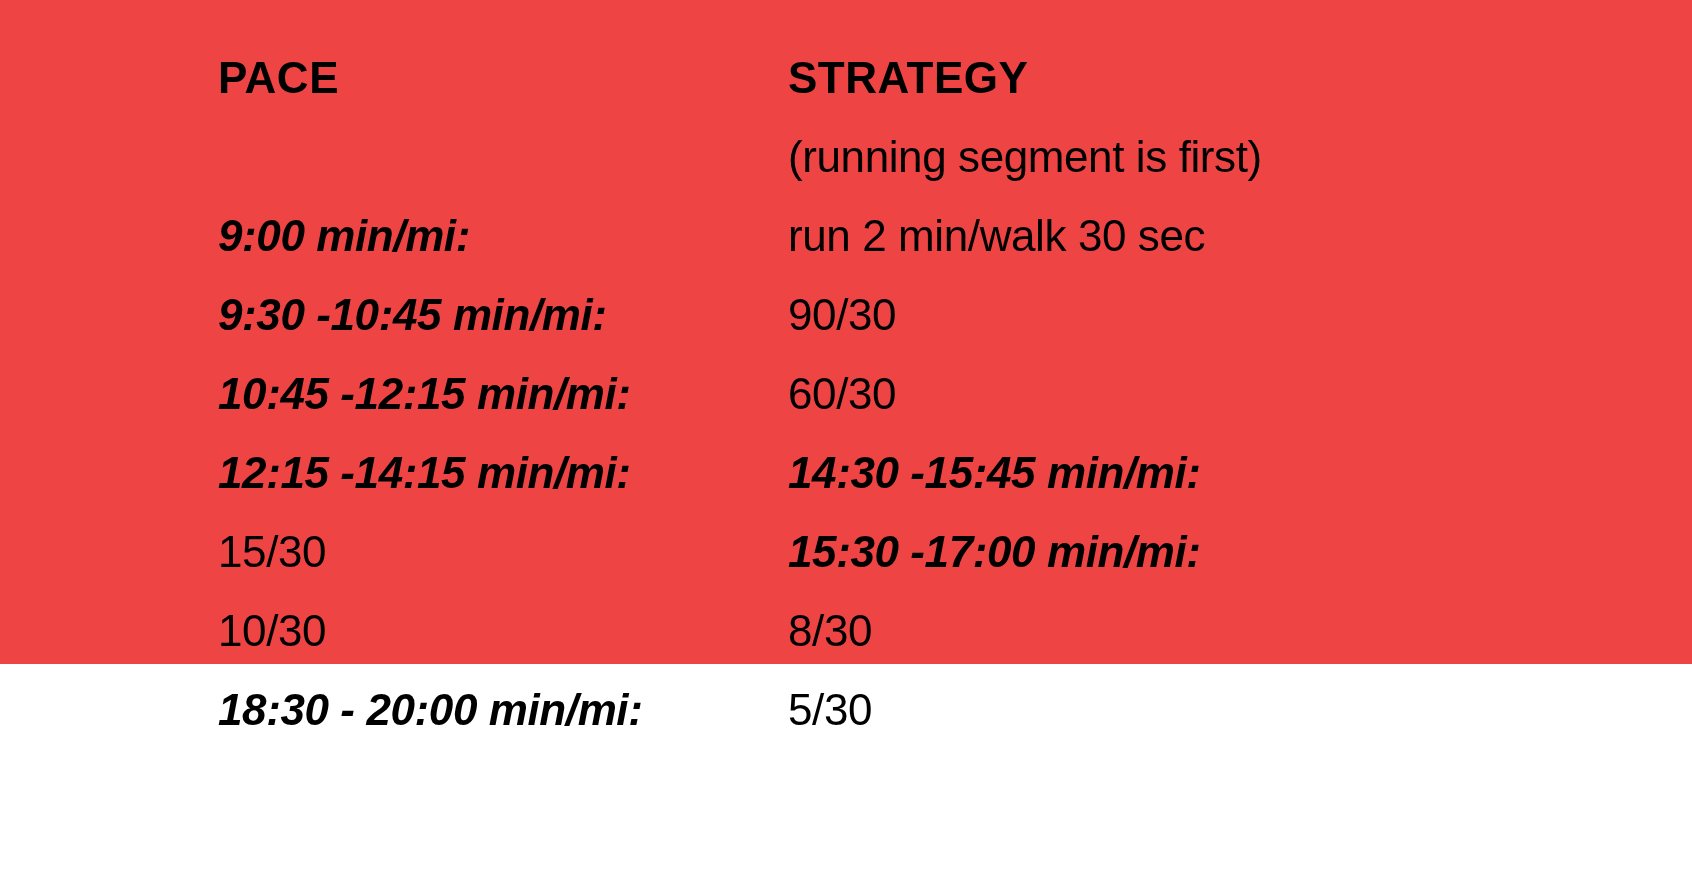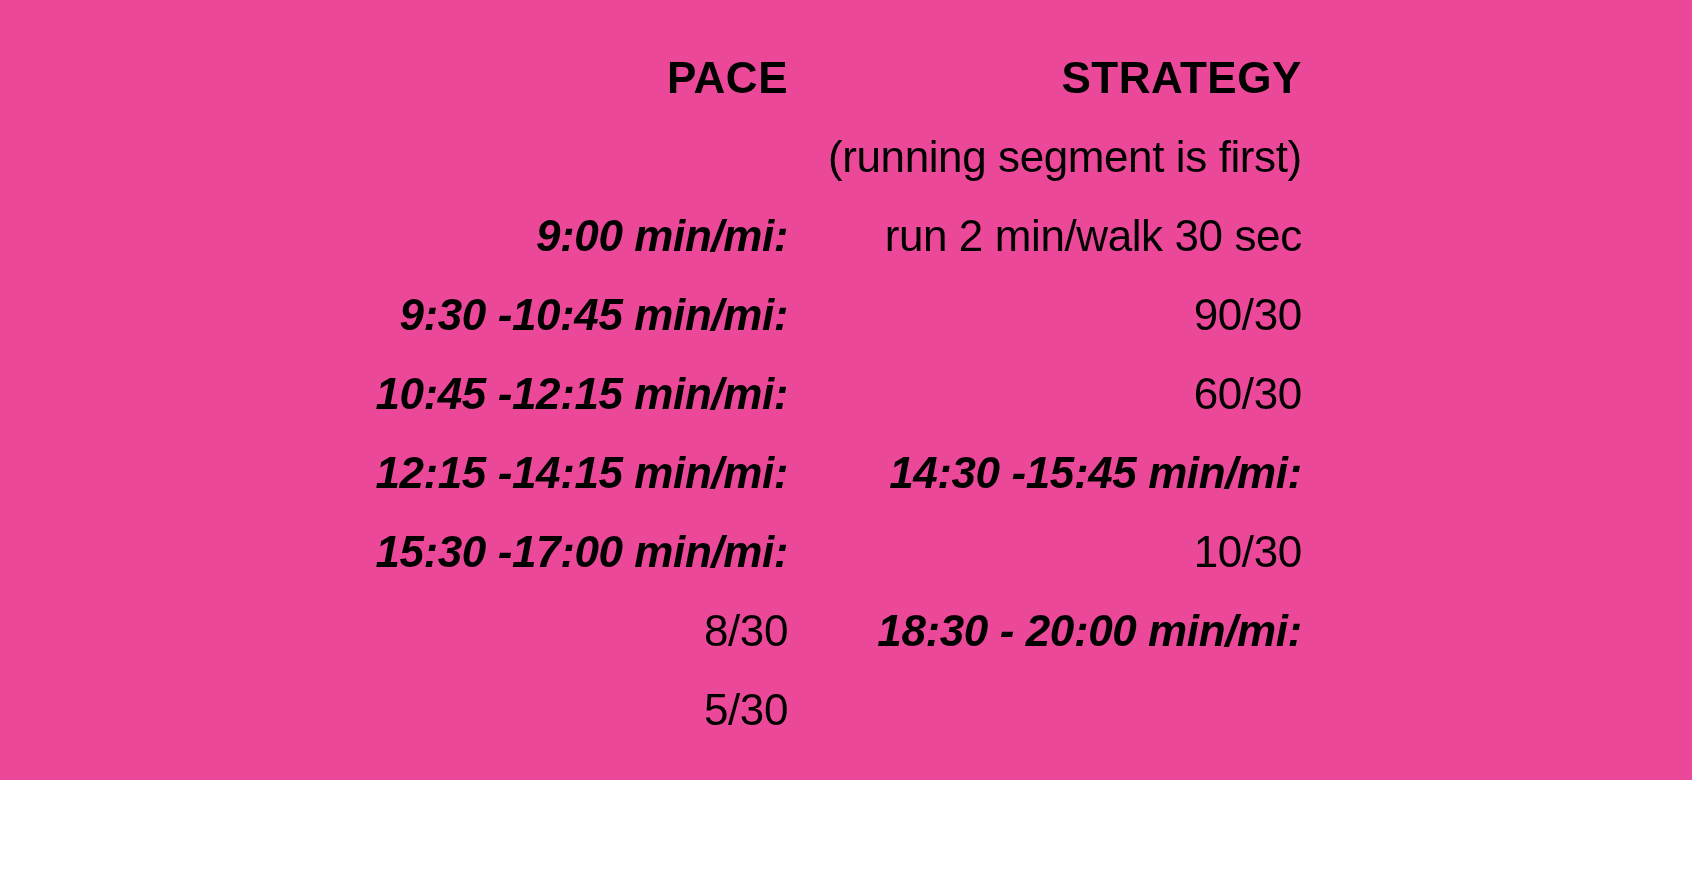--- a/index.html
+++ b/index.html
@@ -10,23 +10,22 @@
   body {
     width: 1692px;
     height: 896px;
     font-family: "Liberation Sans", sans-serif;
     color: #000000;
     overflow: hidden;
   }
   .sheet {
     position: relative;
     width: 1692px;
-    height: 780px;
-    background: #ec4899;
-    text-align: right;
+    height: 664px;
+    background: #ef4444;
   }
   .table {
     position: absolute;
     left: 218px;
     top: 38px;
     display: grid;
     grid-template-columns: 570px auto;
     row-gap: 0px;
     column-gap: 0px;
   }
@@ -52,21 +51,20 @@
     letter-spacing: 0.5px;
   }
   .head-strategy {
     font-weight: bold;
     font-size: 44px;
     letter-spacing: 0.5px;
   }
   .subhead {
     font-weight: normal;
     font-size: 44px;
-    margin-left: 40px;
   }
   .spacer {
     height: 79px;
   }
 </style>
 </head>
 <body>
 
 <div class="sheet">
   <div class="table">
@@ -82,20 +80,21 @@
 
     <div class="cell col-pace">9:30 -10:45 min/mi:</div>
     <div class="cell col-strategy">90/30</div>
 
     <div class="cell col-pace">10:45 -12:15 min/mi:</div>
     <div class="cell col-strategy">60/30</div>
 
     <div class="cell col-pace">12:15 -14:15 min/mi:</div>
 
     <div class="cell col-pace">14:30 -15:45 min/mi:</div>
+    <div class="cell col-strategy">15/30</div>
 
     <div class="cell col-pace">15:30 -17:00 min/mi:</div>
     <div class="cell col-strategy">10/30</div>
 
     <div class="cell col-strategy">8/30</div>
 
     <div class="cell col-pace">18:30 - 20:00 min/mi:</div>
     <div class="cell col-strategy">5/30</div>
 
   </div>

